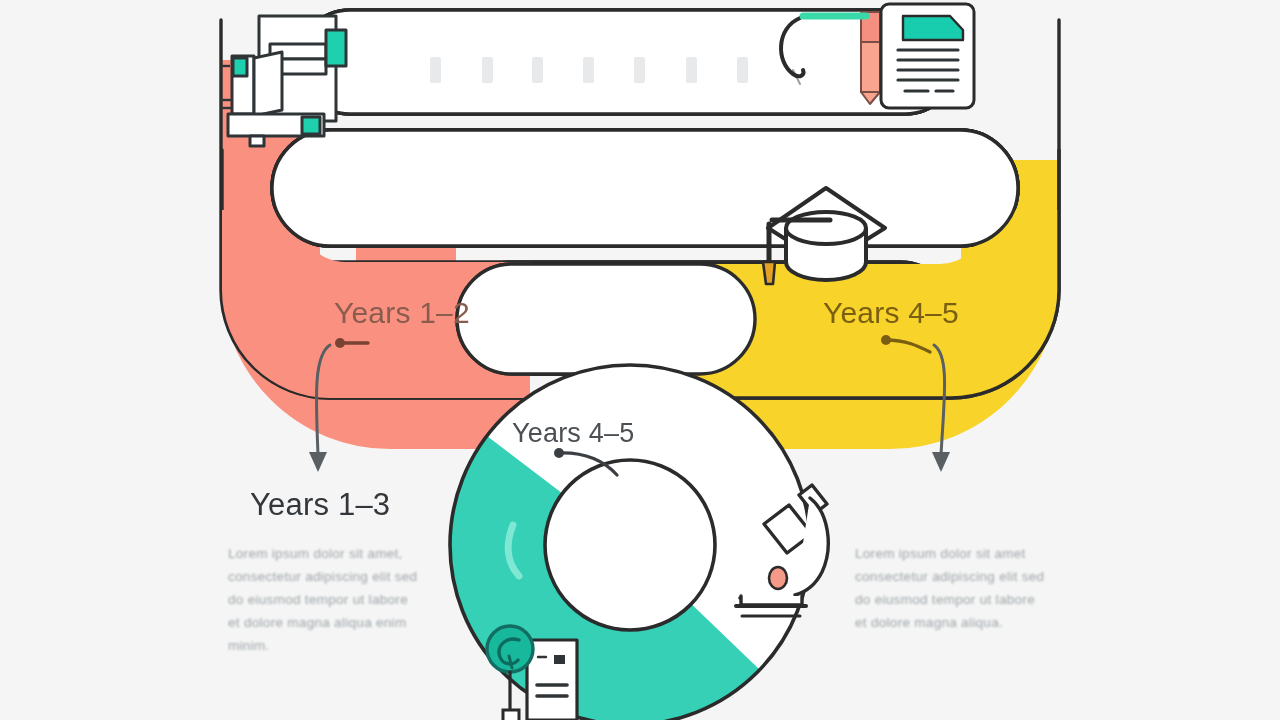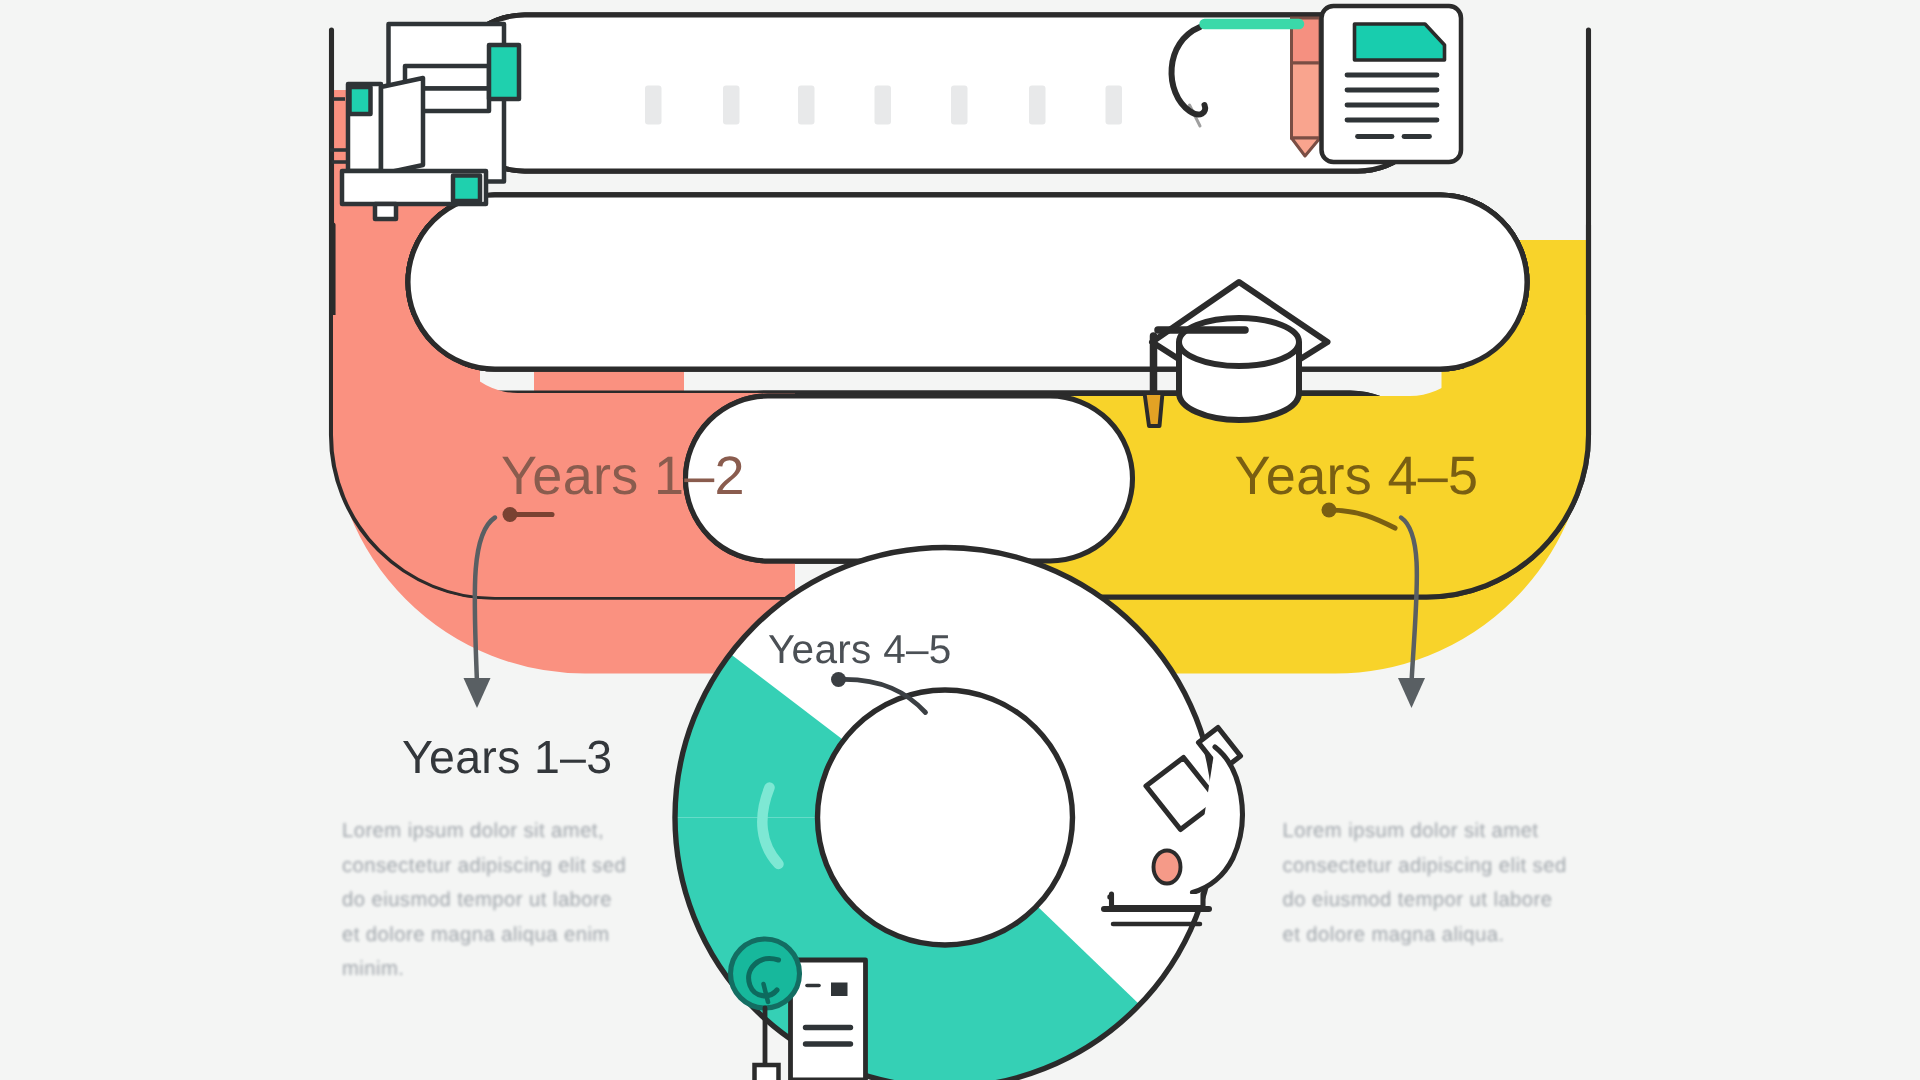--- a/index.html
+++ b/index.html
@@ -21,21 +21,21 @@
     top: 0;
     width: 1280px;
     height: 720px;
   }
   .lbl {
     position: absolute;
     white-space: nowrap;
     pointer-events: none;
   }
   .path-label {
-    font-size: 36px;
+    font-size: 30px;
     font-weight: 400;
     letter-spacing: 0.2px;
     text-align: center;
   }
   .path-label.coral { color: #8a5c4e; }
   .path-label.yellowt { color: #7a5f12; }
   .donut-label {
     font-size: 27px;
     color: #4b5055;
     letter-spacing: 0.2px;
@@ -244,18 +244,18 @@
       <path d="M 559 453 C 588 452 605 462 617 475" stroke="#3b3f43" stroke-width="3.2"></path>
     </g>
   </svg>
 
   <div class="lbl path-label coral" style="left:334px; top:296px;">Years 1–2</div>
 
   <div class="lbl path-label yellowt" style="left:823px; top:296px;">Years 4–5</div>
 
   <div class="lbl donut-label" style="left:512px; top:418px;">Years 4–5</div>
 
-  <div class="lbl col-title" style="left:268px; top:487px;">Years 1–3</div>
+  <div class="lbl col-title" style="left:250px; top:487px;">Years 1–3</div>
   <div class="blurb" style="left:228px; top:542px;">Lorem ipsum dolor sit amet, consectetur adipiscing elit sed do eiusmod tempor ut labore et dolore magna aliqua enim minim.</div>
 
   <div class="blurb right" style="left:855px; top:542px;">Lorem ipsum dolor sit amet consectetur adipiscing elit sed do eiusmod tempor ut labore et dolore magna aliqua.</div>
 
 </div>
 
 </body></html>

